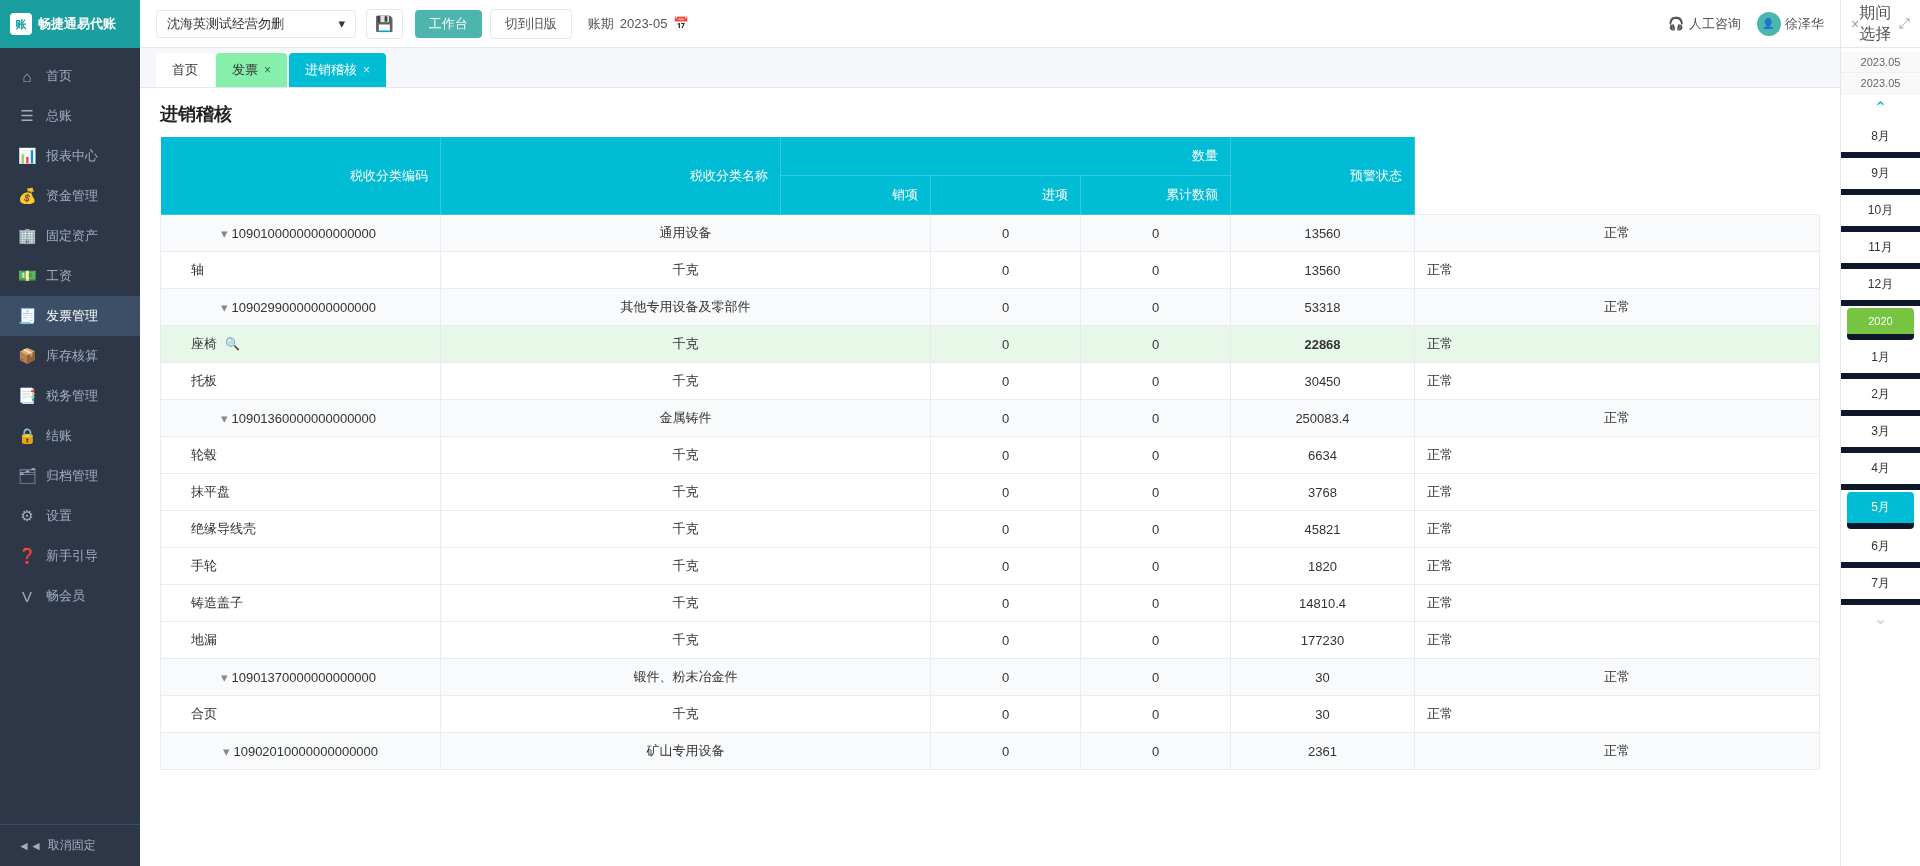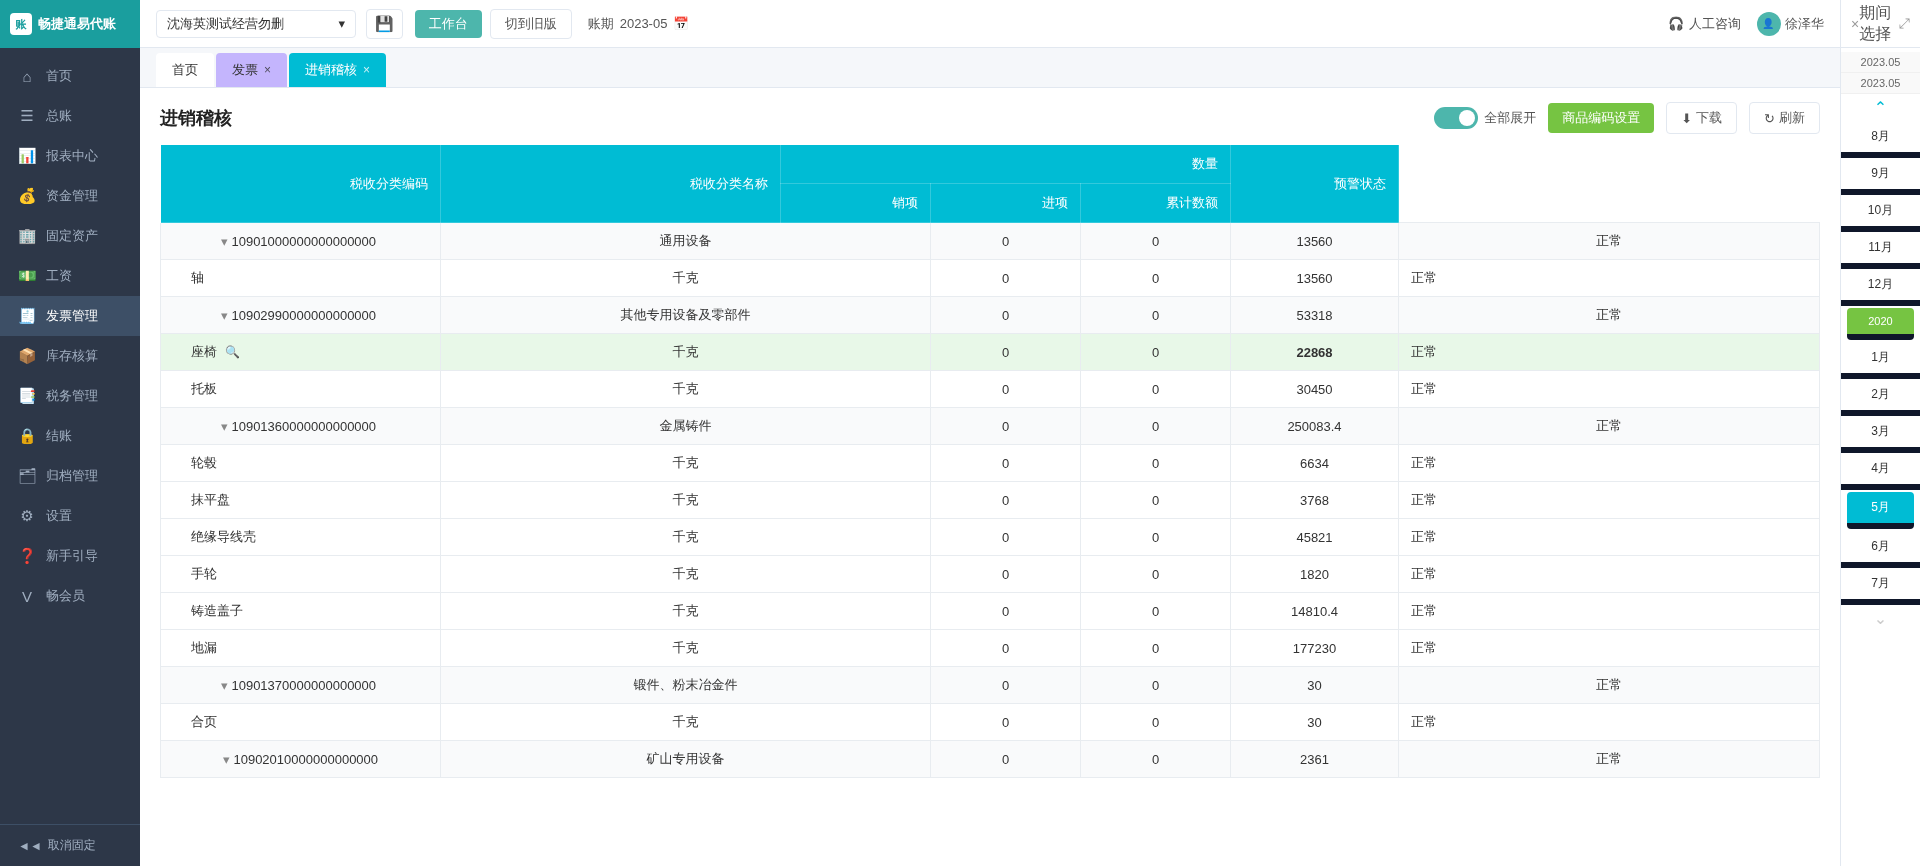--- a/index.html
+++ b/index.html
@@ -400,59 +400,44 @@
         </div>
         <span>徐泽华</span>
       </div>
     </div>
   </div>
 
   <div class="tabs-bar">
     <div class="tab home">
       <span>首页</span>
     </div>
-    <div class="tab" style="background:#c4b5fd; color:#333; margin-left:2px;">
+    <div class="tab" style="background:#86efac; color:#333; margin-left:2px;">
       <span>发票</span>
       <span class="tab-close">×</span>
     </div>
     <div class="tab active" style="margin-left:2px;">
       <span>进销稽核</span>
       <span class="tab-close">×</span>
     </div>
   </div>
 
   <div class="content">
 
     <div class="page-header">
       <h2 class="page-title">进销稽核</h2>
-      <div class="page-actions">
-        <div class="toggle-btn">
-          <div class="toggle-switch"></div>
-          <span>全部展开</span>
-        </div>
-        <button class="action-btn btn-setting">商品编码设置</button>
-        <button class="action-btn btn-download">
-          <span>⬇</span>
-          <span>下载</span>
-        </button>
-        <button class="action-btn btn-refresh">
-          <span>↻</span>
-          <span>刷新</span>
-        </button>
-      </div>
     </div>
 
     <div class="table-container">
       <table>
         <thead>
           <tr>
             <th rowspan="2" style="width:280px;">税收分类编码</th>
             <th rowspan="2" style="width:340px;">税收分类名称</th>
             <th colspan="3" style="">数量</th>
-            <th rowspan="2" style="width:168px;">预警状态</th>
+            <th rowspan="2" style="width:184px;">预警状态</th>
           </tr>
           <tr class="sub-header">
             <th style="width:150px;">销项</th>
             <th style="width:150px;">进项</th>
             <th style="width:150px;">累计数额</th>
           </tr>
         </thead>
         <tbody id="table-body">
             <tr class="parent-row">
       <td class="left" style="padding-left:8px;">

